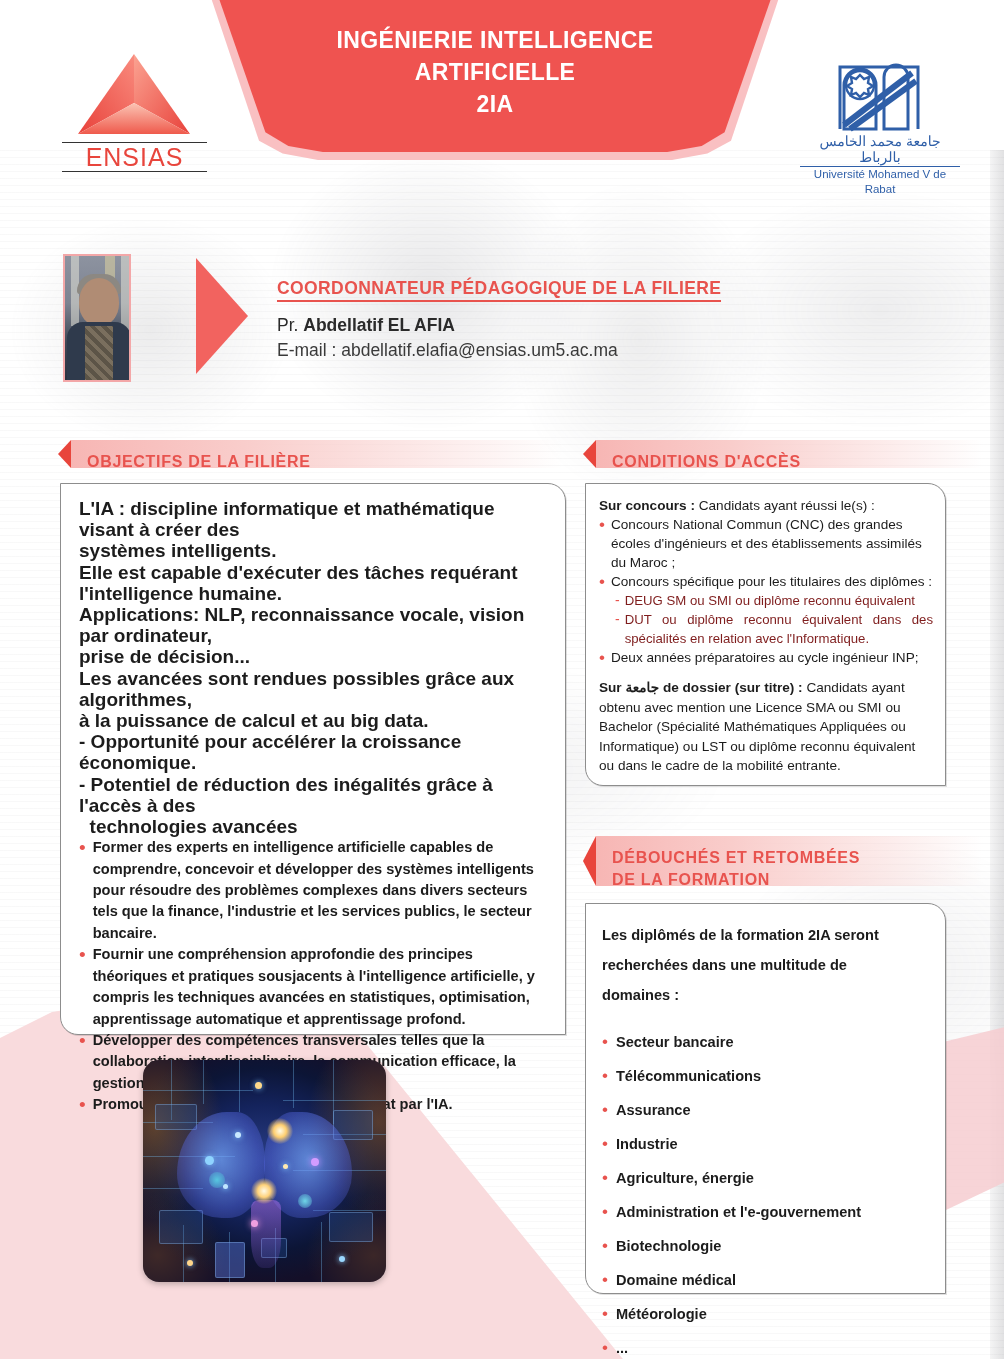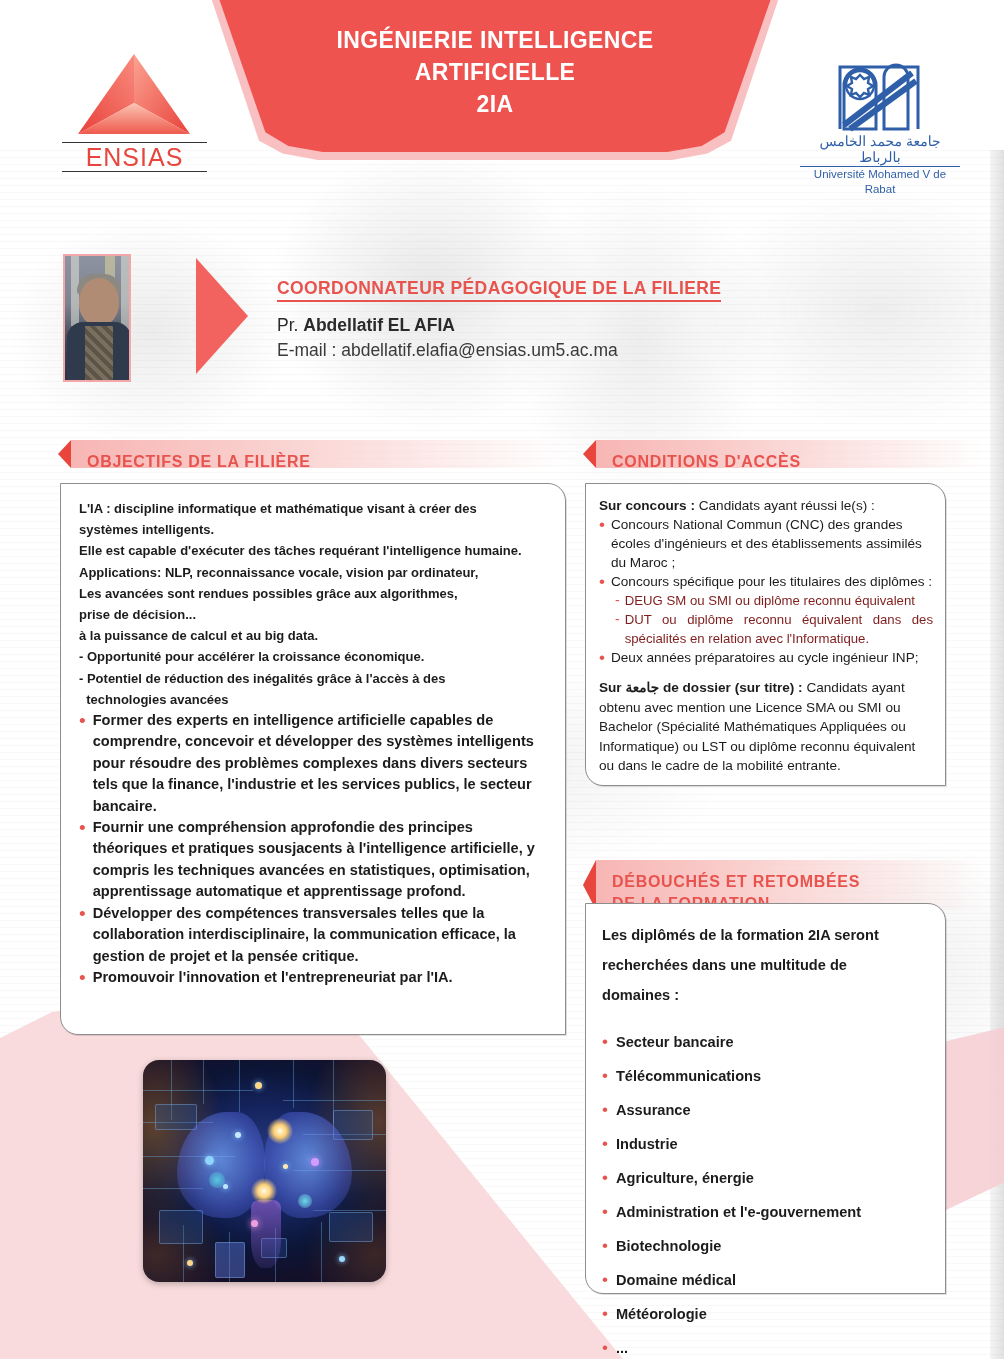--- a/index.html
+++ b/index.html
@@ -141,21 +141,21 @@
   }
 
   
   .card {
     position: absolute; background: #ffffff;
     border: 1px solid #8d8d8d; border-radius: 0 18px 0 18px;
     box-shadow: 1px 1px 0 rgba(0,0,0,.12);
   }
   .card-inner { padding: 14px 16px 12px 18px; }
 
-  .obj-line { font-size: 13px; line-height: 21.2px; color: #1c1c1c; font-weight: bold; }
+  .obj-line { font-size: 19px; line-height: 21.2px; color: #1c1c1c; font-weight: bold; }
   .obj-bullet { display: flex; gap: 7px; margin-top: 0; }
   .obj-bullet .dot { color: #e8534e; font-size: 19px; line-height: 21px; flex: 0 0 auto; }
   .obj-bullet .txt { font-size: 14.6px; line-height: 21.4px; color: #1c1c1c; font-weight: bold; }
 
   .cond-line { font-size: 13.6px; line-height: 19px; color: #1c1c1c; }
   .cond-line b { font-weight: bold; }
   .cond-bullet { display: flex; gap: 6px; }
   .cond-bullet .dot { color: #e8534e; font-size: 17px; line-height: 19px; flex: 0 0 auto; }
   .cond-bullet .txt { font-size: 13.6px; line-height: 19px; color: #1c1c1c; }
   .cond-sub { display: flex; gap: 5px; padding-left: 16px; }
@@ -323,22 +323,22 @@
   </div>
 
   <div class="card" style="left:60px; top:483px; width:506px; height:552px;">
     <div class="card-inner">
       <div class="obj-line">L'IA : discipline informatique et mathématique visant à créer des</div>
       <div class="obj-line">systèmes intelligents.</div>
       <div class="obj-line">Elle est capable d'exécuter des tâches requérant l'intelligence humaine.</div>
       <div class="obj-line">
         <b>Applications:</b><span> NLP, reconnaissance vocale, vision par ordinateur,</span>
       </div>
+      <div class="obj-line">prise de décision...</div>
       <div class="obj-line">Les avancées sont rendues possibles grâce aux algorithmes,</div>
-      <div class="obj-line">prise de décision...</div>
       <div class="obj-line">à la puissance de calcul et au big data.</div>
       <div class="obj-line">- Opportunité pour accélérer la croissance économique.</div>
       <div class="obj-line">- Potentiel de réduction des inégalités grâce à l'accès à des</div>
       <div class="obj-line" style="white-space:pre">  technologies avancées</div>
 
       <div class="obj-bullet">
         <span class="dot">•</span>
         <span class="txt">Former des experts en intelligence artificielle capables de comprendre, concevoir et développer des systèmes intelligents pour résoudre des problèmes complexes dans divers secteurs tels que la finance, l'industrie et les services publics, le secteur bancaire.</span>
       </div>
       <div class="obj-bullet">
@@ -387,21 +387,21 @@
       <div class="cond-bullet">
         <span class="dot">•</span>
         <span class="txt">Deux années préparatoires au cycle ingénieur INP;</span>
       </div>
       <div class="cond-para">
         <b>Sur جامعة de dossier (sur titre) :</b><span> Candidats ayant obtenu avec mention une Licence SMA ou SMI ou Bachelor (Spécialité Mathématiques Appliquées ou Informatique) ou LST ou diplôme reconnu équivalent ou dans le cadre de la mobilité entrante.</span>
       </div>
     </div>
   </div>
 
-  <div class="sec-head" style="left:583px; top:860px; width:400px; height:50px;">
+  <div class="sec-head" style="left:583px; top:836px; width:400px; height:50px;">
     <div class="sec-arrow"></div>
     <div class="sec-bar" style="padding-left:16px;">
       <div class="sec-title">DÉBOUCHÉS ET RETOMBÉES</div>
       <div class="sec-title">DE LA FORMATION</div>
     </div>
   </div>
 
   <div class="card" style="left:585px; top:903px; width:361px; height:391px;">
     <div class="card-inner" style="padding:16px 28px 12px 16px;">
       <div class="deb-intro">Les diplômés de la formation 2IA seront</div>

